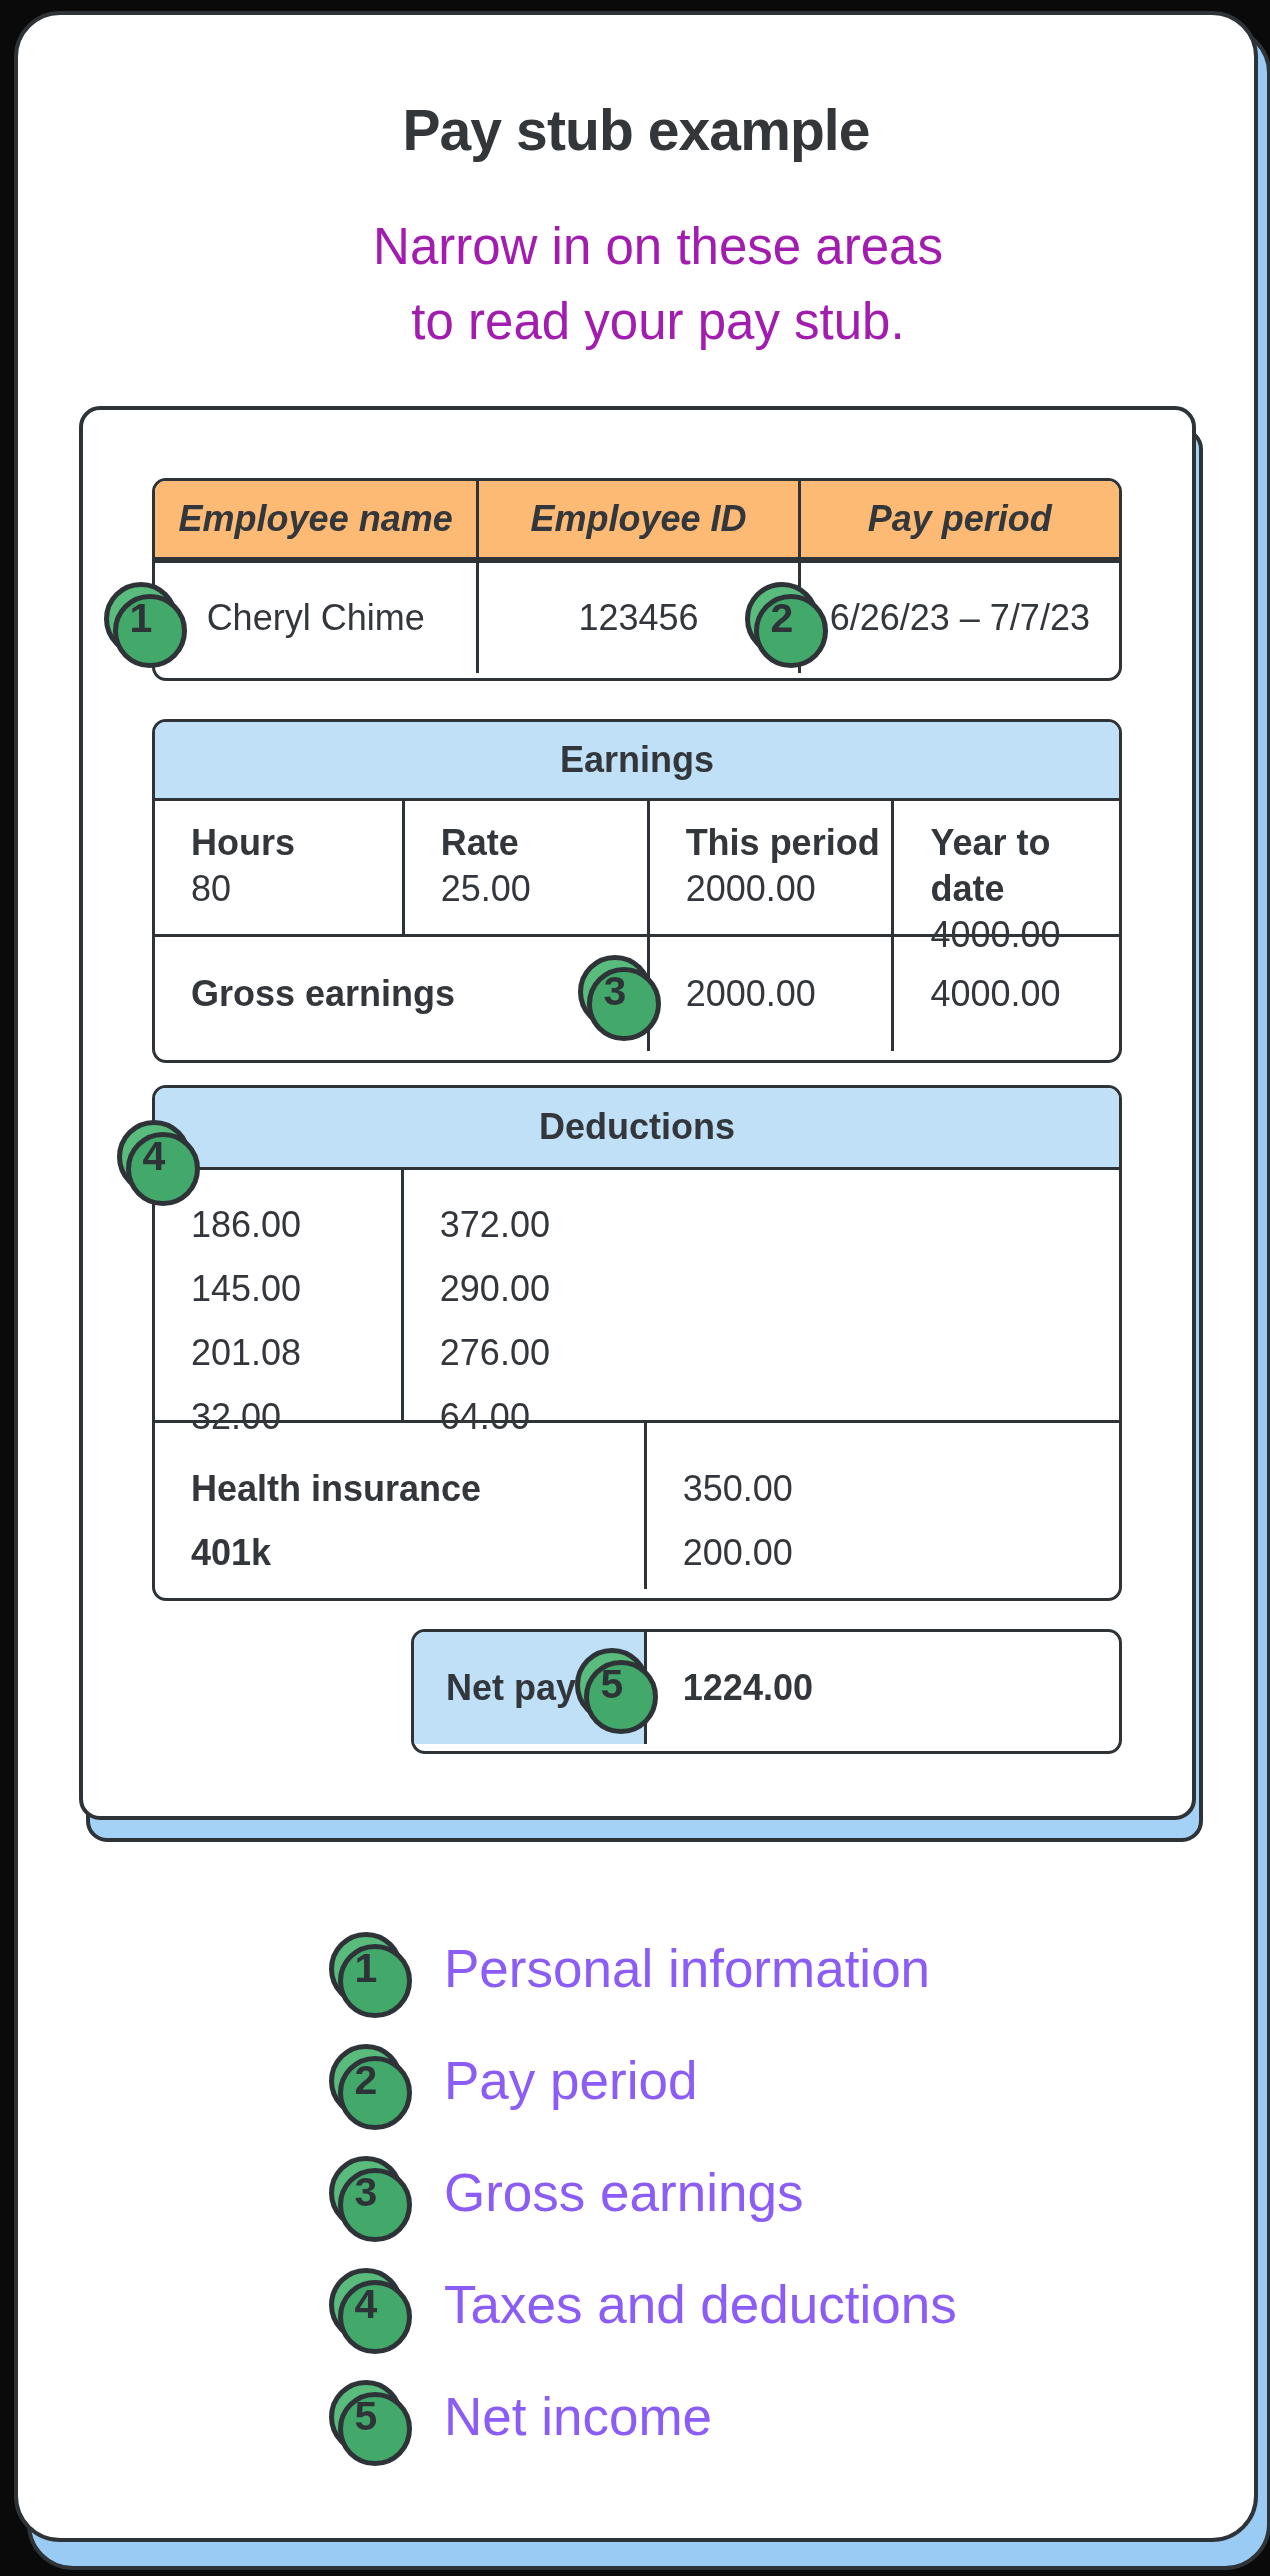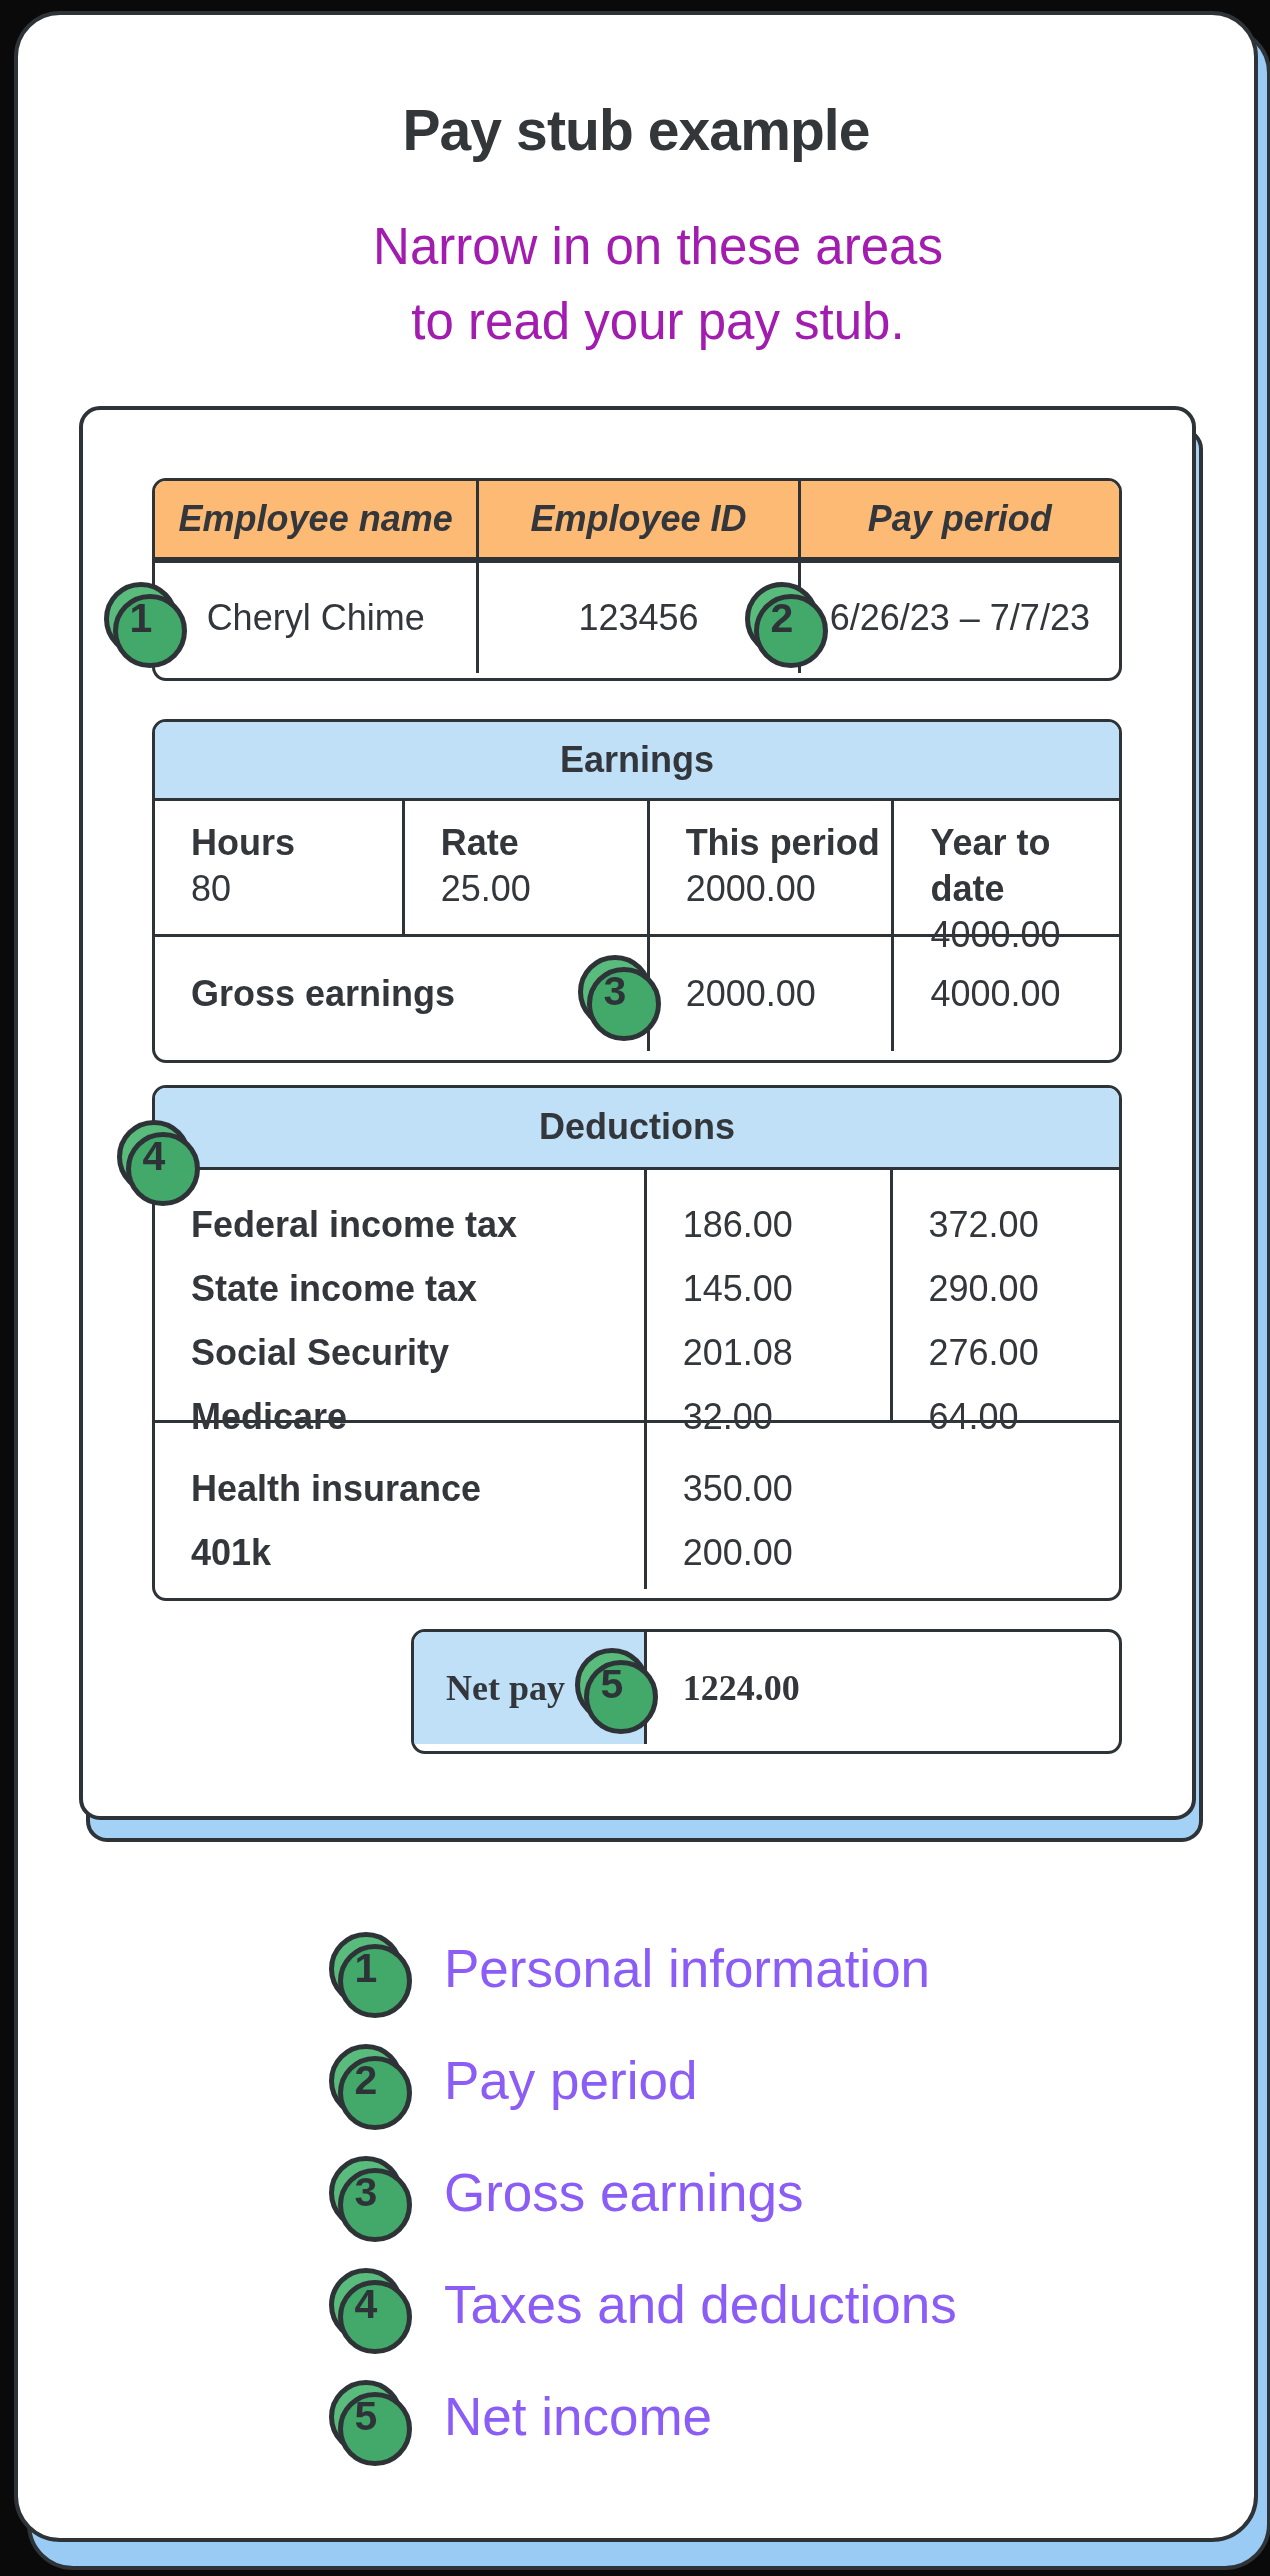--- a/index.html
+++ b/index.html
@@ -50,21 +50,21 @@
   .padcell{padding-left:36px;}
   
   .t-ded{left:69px;top:675px;width:964px;height:510px;}
   .t-ded .thead{height:79px;}
   .t-ded .b1{height:250px;}
   .t-ded .b2{height:166px;}
   .c-d1{width:50.7%;} .c-d2{width:25.5%;} .c-d3{width:23.8%;}
   .dstack{padding:23px 9px 0 36px;line-height:64px;}
   .dstack2{padding:34px 9px 0 36px;line-height:64px;}
   
-  .t-net{left:328px;top:1219px;width:705px;height:119px;font-family:Liberation Serif, serif;}
+  .t-net{left:328px;top:1219px;width:705px;height:119px;}
   .t-net .row{height:112px;}
   .c-n1{width:32.6%;} .c-n2{width:34.4%;} .c-n3{width:33.0%;}
   
   .badge{position:absolute;width:64px;height:64px;background:#5ABC7C;border:5.3px solid #2E3338;
         border-radius:50%;display:flex;align-items:center;justify-content:center;z-index:5;}
   .badge::before{content:"";position:absolute;left:3.6px;top:7px;width:100%;height:100%;
         background:#43A96B;border:5.3px solid #2E3338;border-radius:50%;z-index:-1;}
   .badge-num{font-size:41px;font-weight:700;color:#2E3338;}
   .b1{left:21px;top:172px;} .b2{left:662px;top:172px;} .b3{left:495px;top:545px;}
   .b4{left:34px;top:710px;} .b5{left:492px;top:1238px;}
@@ -126,26 +126,20 @@
         <div class="row r2">
           <div class="cell c-span2 vcenter padcell bold">Gross earnings</div>
           <div class="cell c-e3 vcenter padcell">2000.00</div>
           <div class="cell c-e4 vcenter padcell">4000.00</div>
         </div>
       </div>
 
       <div class="tbl t-ded">
         <div class="thead">Deductions</div>
         <div class="row b1">
-          <div class="cell c-d1 dstack">
-            <div class="bold">Federal income tax</div>
-            <div class="bold">State income tax</div>
-            <div class="bold">Social Security</div>
-            <div class="bold">Medicare</div>
-          </div>
           <div class="cell c-d2 dstack">
             <div>186.00</div>
             <div>145.00</div>
             <div>201.08</div>
             <div>32.00</div>
           </div>
           <div class="cell c-d3 dstack">
             <div>372.00</div>
             <div>290.00</div>
             <div>276.00</div>

